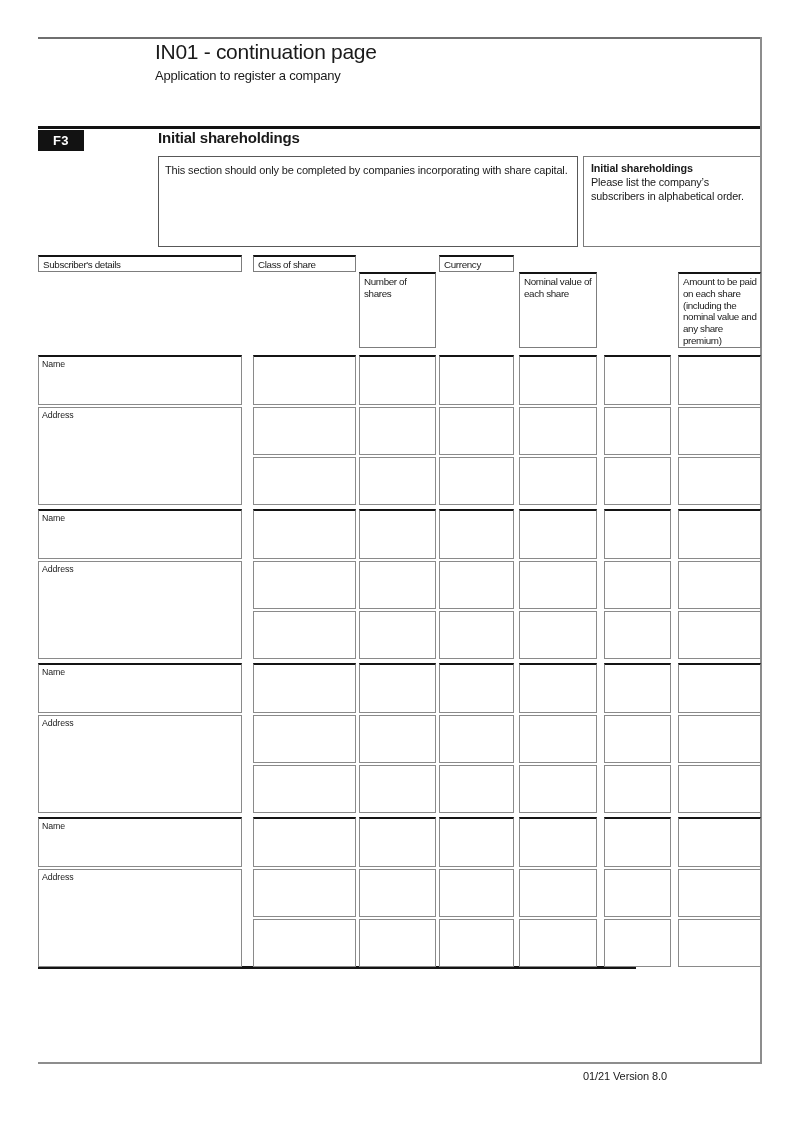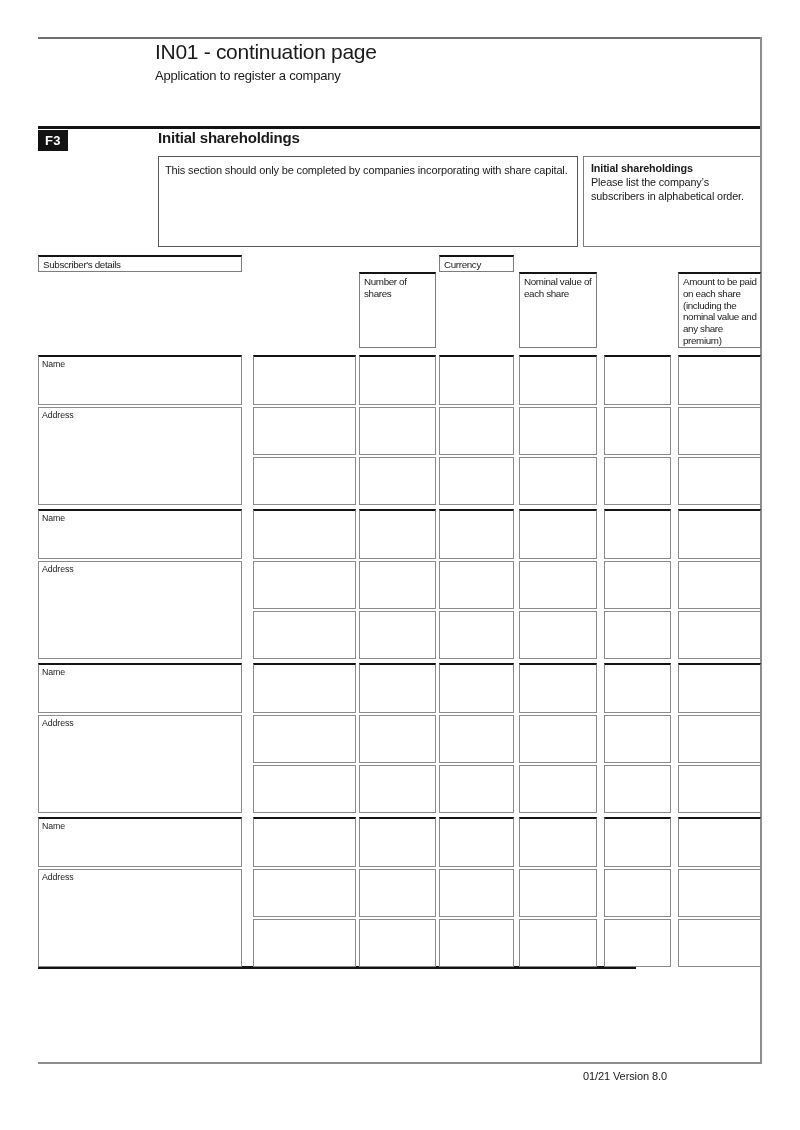--- a/index.html
+++ b/index.html
@@ -12,21 +12,21 @@
   
   .top-rule    { left:38px;  top:37px;   width:724px; height:2px;   background:#6f6f6f; }
   .section-rule{ left:38px;  top:126px;  width:724px; height:2.5px; background:#121212; }
   .page-vline  { left:760px; top:37px;   width:1.5px; height:1027px;background:#8d8d8d; }
   .footer-rule { left:38px;  top:1062px; width:724px; height:1.5px; background:#8d8d8d; }
 
   .doc-title    { left:155px; top:40px;  font-size:21px; letter-spacing:-0.3px; }
   .doc-subtitle { left:155px; top:68px;  font-size:13px; letter-spacing:-0.2px; }
 
   .badge {
-    left:38px; top:130px; width:30px; height:21px; background:#121212; color:#ffffff;
+    left:38px; top:130px; width:46px; height:21px; background:#121212; color:#ffffff;
     font-weight:bold; font-size:13px; display:flex; align-items:center; justify-content:center;
     letter-spacing:0.5px;
   }
   .section-heading { left:158px; top:129px; font-size:15px; font-weight:bold; letter-spacing:-0.2px; }
 
   .instr-box {
     left:158px; top:156px; width:420px; height:91px; box-sizing:border-box;
     border:1.5px solid #585858; padding:6px 8px 0 6px;
   }
   .instr-box p { margin:0 0 9px 0; font-size:11px; letter-spacing:-0.15px; line-height:1.3; }
@@ -83,20 +83,21 @@
   <div class="abs note-box">
     <p class="nb-title">Initial shareholdings</p>
     <p class="nb-body">Please list the company’s subscribers in alphabetical order.</p>
   </div>
 
   <div class="abs page-vline"></div>
 
   <div class="share-table">
     <div class="tgrid thead" id="thead">
         <div class="hcell" style="grid-column: 1;">Subscriber's details</div>
+        <div class="hcell" style="grid-column: 3;">Class of share</div>
         <div class="hcell" style="grid-column: 7;">Currency</div>
         <div class="hcell" style="grid-column: 5;">Number of shares</div>
         <div class="hcell" style="grid-column: 9;">Nominal value of each share</div>
         <div class="hcell" style="grid-column: 13;">Amount to be paid on each share (including the nominal value and any share premium)</div>
       </div>
     <div id="tblocks">
         <div class="tgrid block">
           <div class="cell cell-top label-cell" style="grid-area: 1 / 1;"><span class="flabel">Name</span><span></span></div>
           <div class="cell label-cell" style="grid-area: 2 / 1 / 4;"><span class="flabel">Address</span><span></span></div>
           <div class="cell cell-top" style="grid-area: 1 / 3;"></div>

